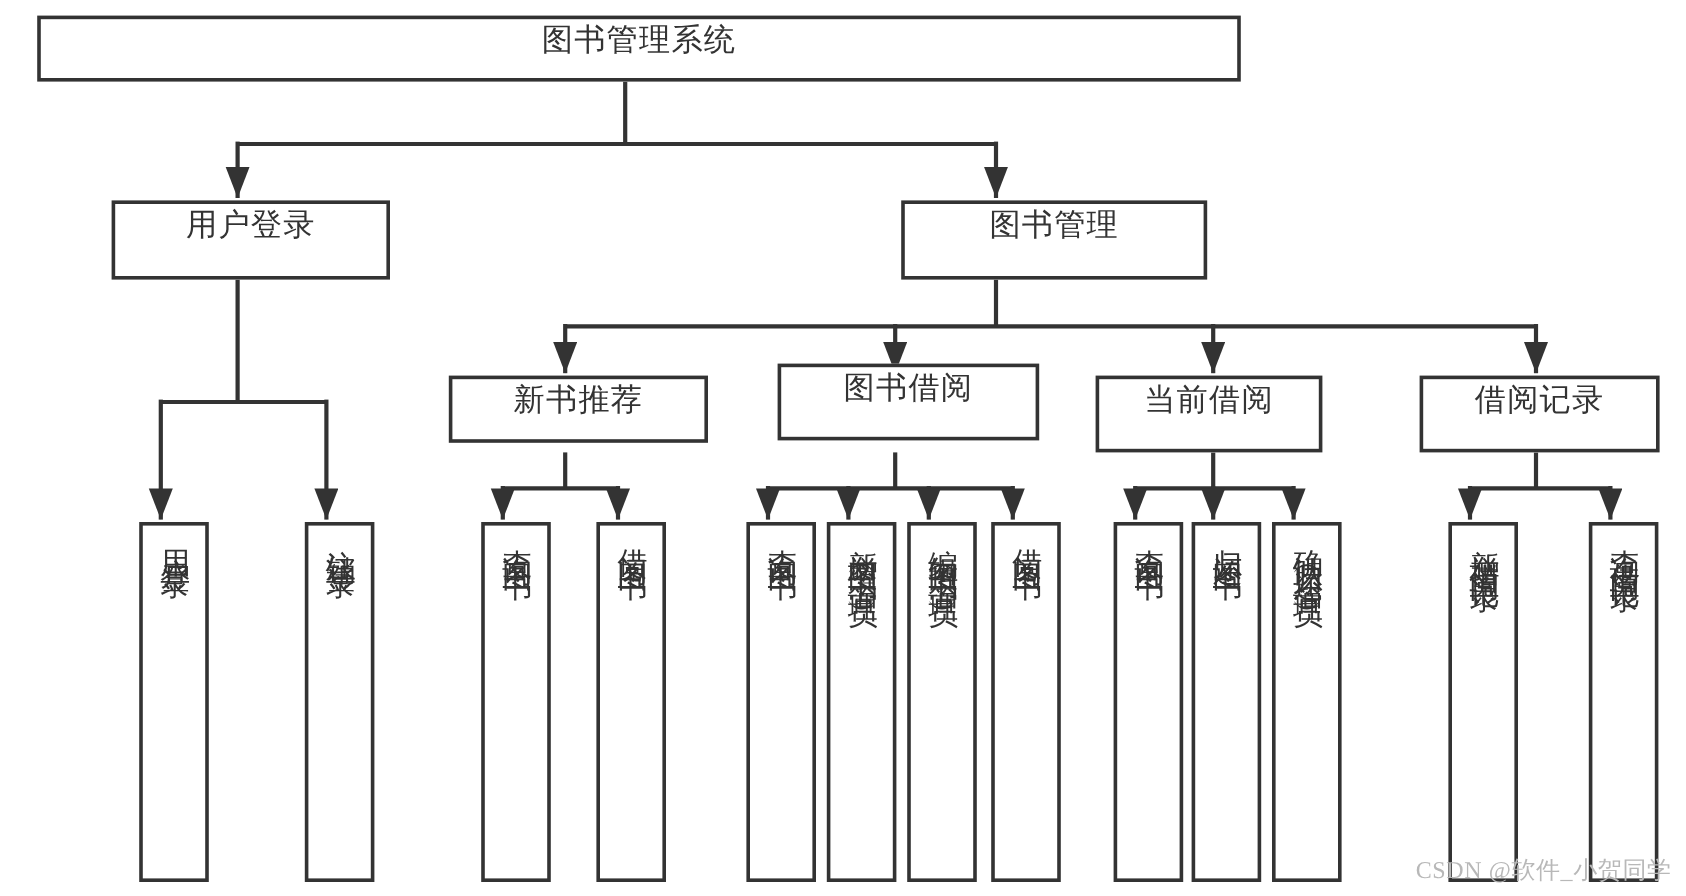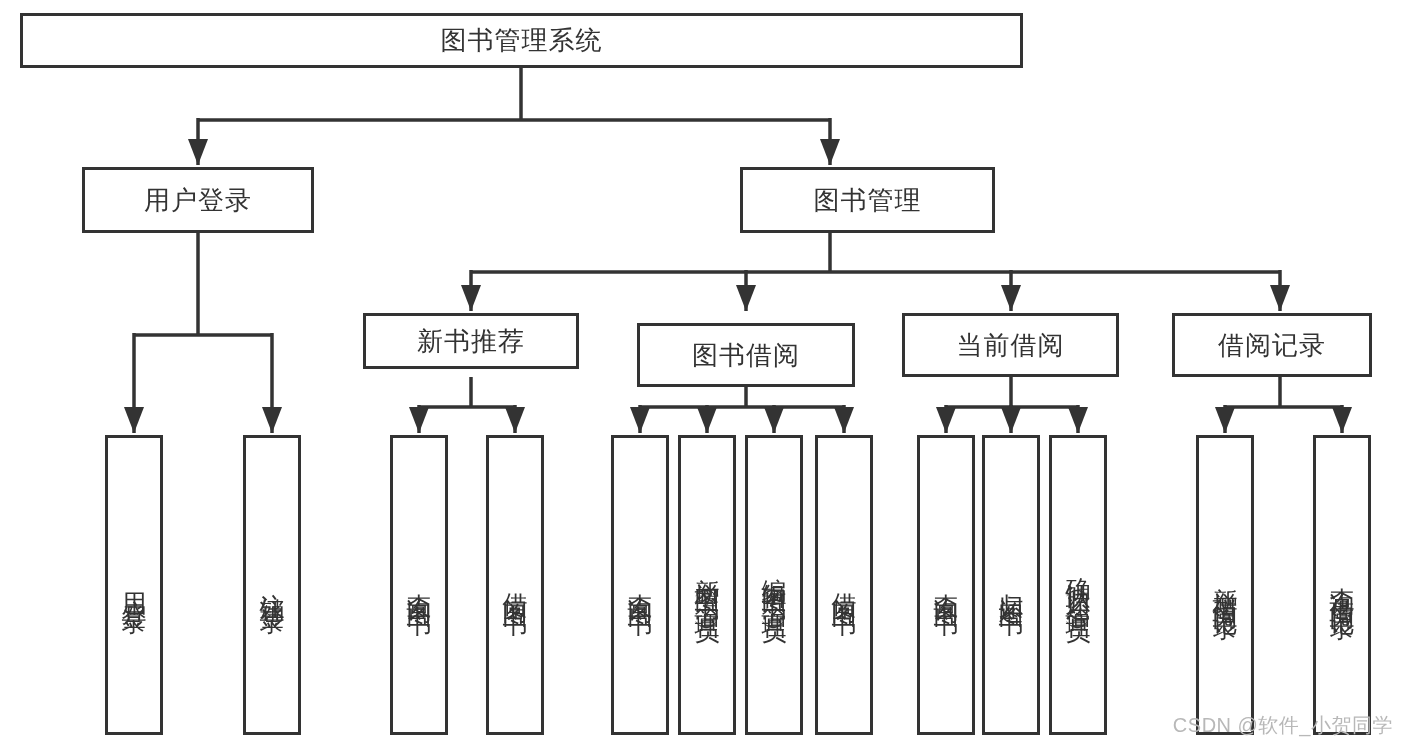--- a/index.html
+++ b/index.html
@@ -13,23 +13,23 @@
   #connector-layer {
     position: absolute; left: 0; top: 0; z-index: 0;
   }
   .box {
     position: absolute;
     box-sizing: border-box;
     border: 3px solid #333333;
     background: #ffffff;
     color: #333333;
     display: flex;
-    align-items: center;
     justify-content: center;
     z-index: 1;
+    margin-left: 11px;
   }
   .hlabel {
     font-size: 26px;
     letter-spacing: 1px;
     color: #333333;
     white-space: nowrap;
   }
   .vlabel {
     writing-mode: vertical-rl;
     text-orientation: mixed;
@@ -41,20 +41,21 @@
   }
   .watermark {
     position: absolute;
     right: 12px;
     top: 712px;
     font-size: 20px;
     color: #b8b8b8;
     letter-spacing: 0.5px;
     z-index: 2;
     white-space: nowrap;
+    font-family: Liberation Serif, serif;
   }
   line, path.conn { stroke: #333333; stroke-width: 3.5; fill: none; }
 </style>
 </head>
 <body>
 
 <svg id="connector-layer" width="1405" height="747" viewBox="0 0 1405 747" xmlns="http://www.w3.org/2000/svg">
   <defs>
     <marker id="ah" markerUnits="userSpaceOnUse" markerWidth="30" markerHeight="22" refX="26" refY="10" orient="auto">
       <path d="M0 0 L0 20 L26 10 Z" fill="#333333"></path>
@@ -123,24 +124,24 @@
 <div class="box" style="left:82px;top:167px;width:232px;height:66px">
   <span class="hlabel">用户登录</span>
 </div>
 <div class="box" style="left:740px;top:167px;width:255px;height:66px">
   <span class="hlabel">图书管理</span>
 </div>
 
 <div class="box" style="left:363px;top:313px;width:216px;height:56px">
   <span class="hlabel">新书推荐</span>
 </div>
-<div class="box" style="left:637px;top:323px;width:218px;height:64px">
+<div class="box" style="left:637px;top:303px;width:218px;height:64px">
   <span class="hlabel">图书借阅</span>
 </div>
-<div class="box" style="left:902px;top:313px;width:217px;height:64px">
+<div class="box" style="left:902px;top:313px;width:189px;height:64px">
   <span class="hlabel">当前借阅</span>
 </div>
 <div class="box" style="left:1172px;top:313px;width:200px;height:64px">
   <span class="hlabel">借阅记录</span>
 </div>
 
 <div class="box" style="left:105px;top:435px;width:58px;height:300px">
   <span class="vlabel">用户登录</span>
 </div>
 <div class="box" style="left:243px;top:435px;width:58px;height:300px">

